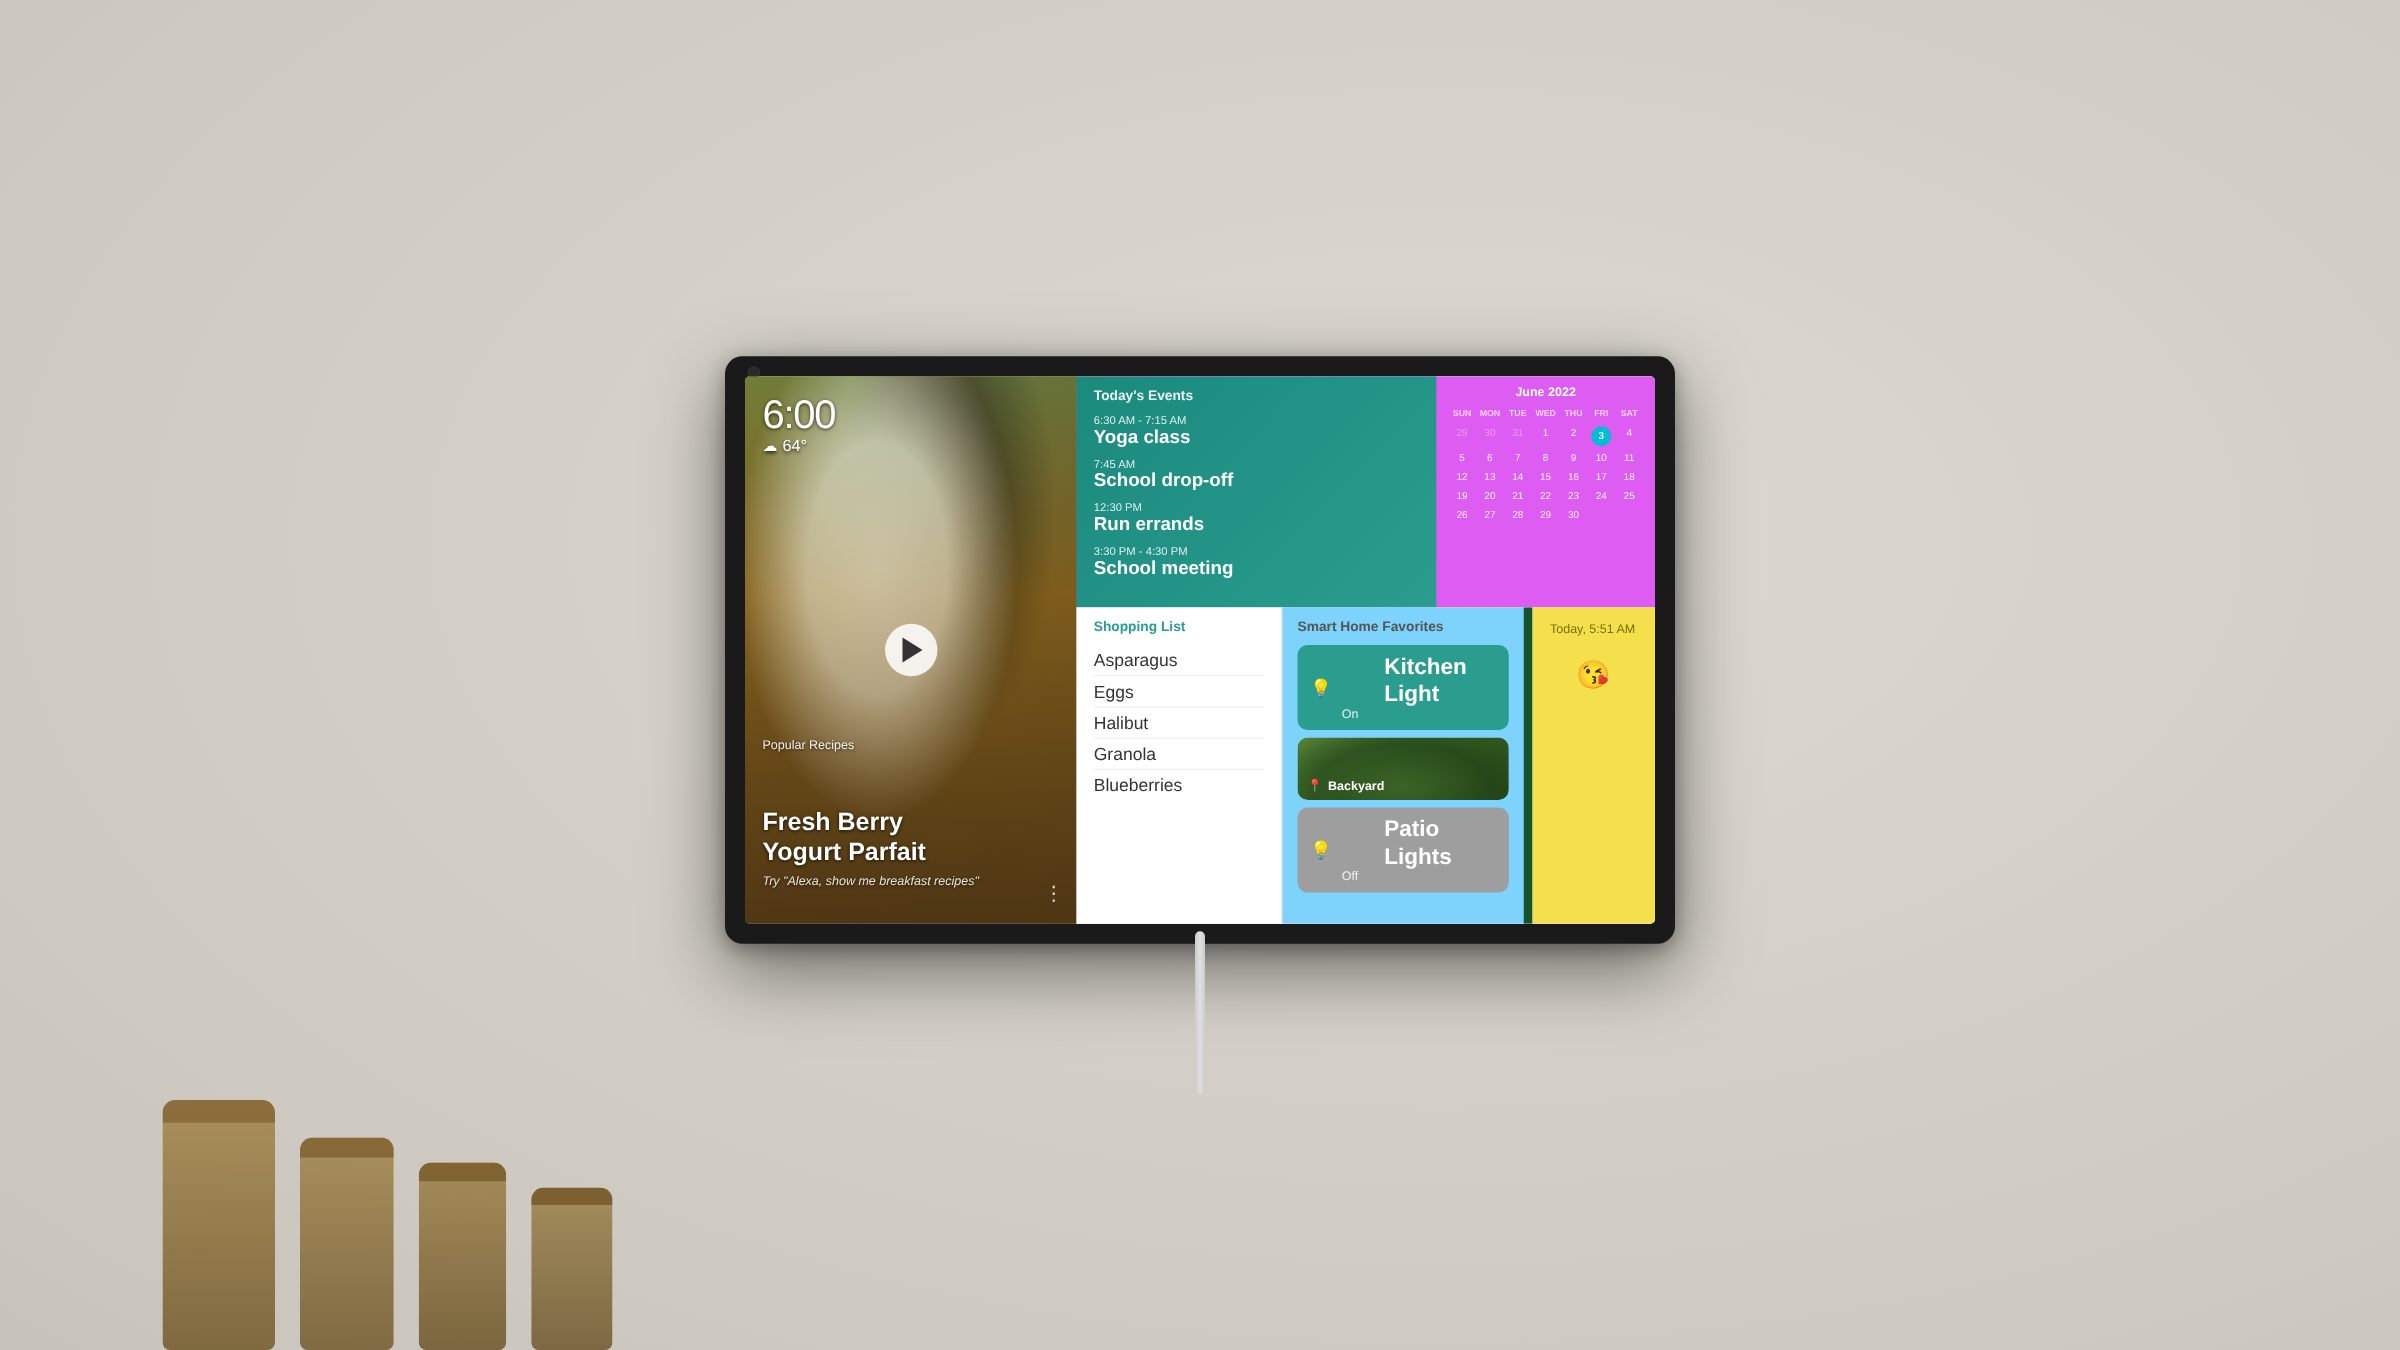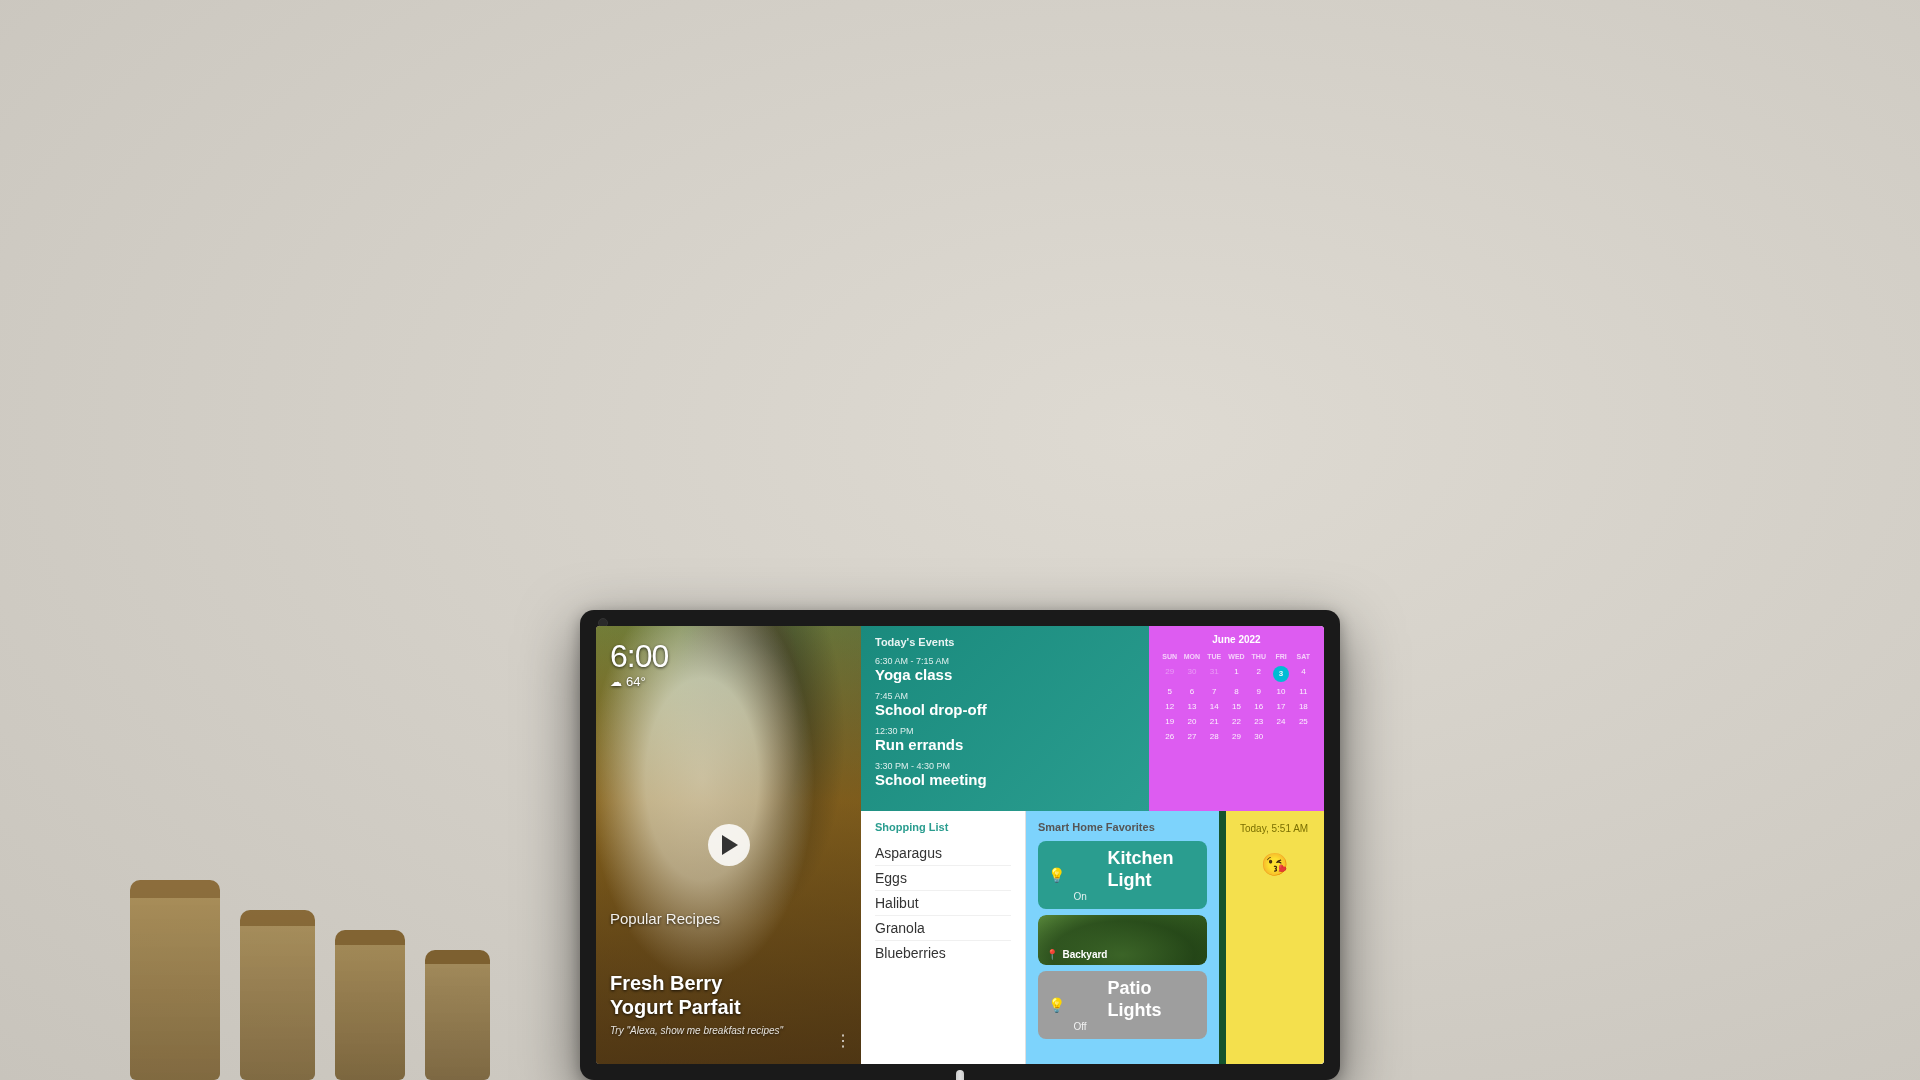--- a/index.html
+++ b/index.html
@@ -20,21 +20,21 @@
       position: absolute;
       inset: 0;
       background: radial-gradient(ellipse at 60% 40%, #dedad2 0%, #c8c4bc 100%);
     }
 
     .scene {
       position: relative;
       width: 1760px;
       height: 1080px;
       display: flex;
-      align-items: flex-end;
+      align-items: center;
       justify-content: center;
     }
 
     
     .device-frame {
       position: relative;
       width: 760px;
       height: 470px;
       background: #1a1a1a;
       border-radius: 14px;
@@ -163,21 +163,21 @@
     .recipe-info {
       position: absolute;
       bottom: 28px;
       left: 14px;
       right: 14px;
       color: white;
       text-shadow: 0 1px 3px rgba(0,0,0,0.8);
     }
 
     .recipe-category {
-      font-size: 15px;
+      font-size: 10px;
       opacity: 0.9;
       margin-bottom: 2px;
     }
 
     .recipe-title {
       font-size: 20px;
       font-weight: 700;
       line-height: 1.2;
       margin-bottom: 6px;
       margin-top: 44px;

